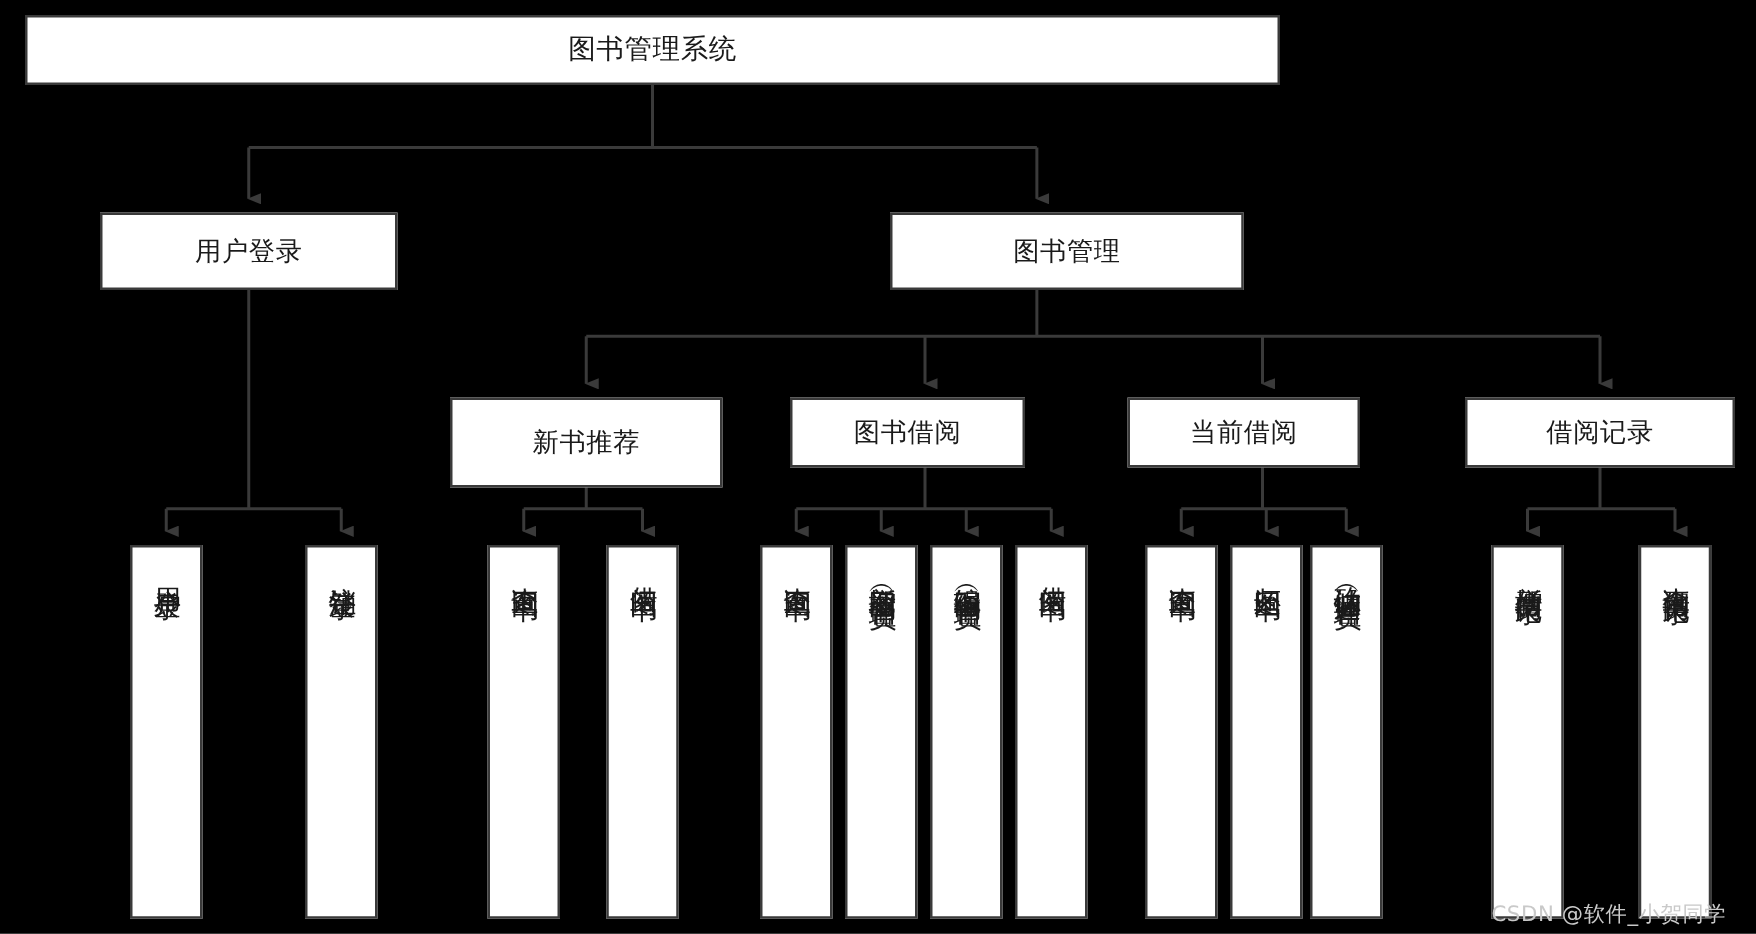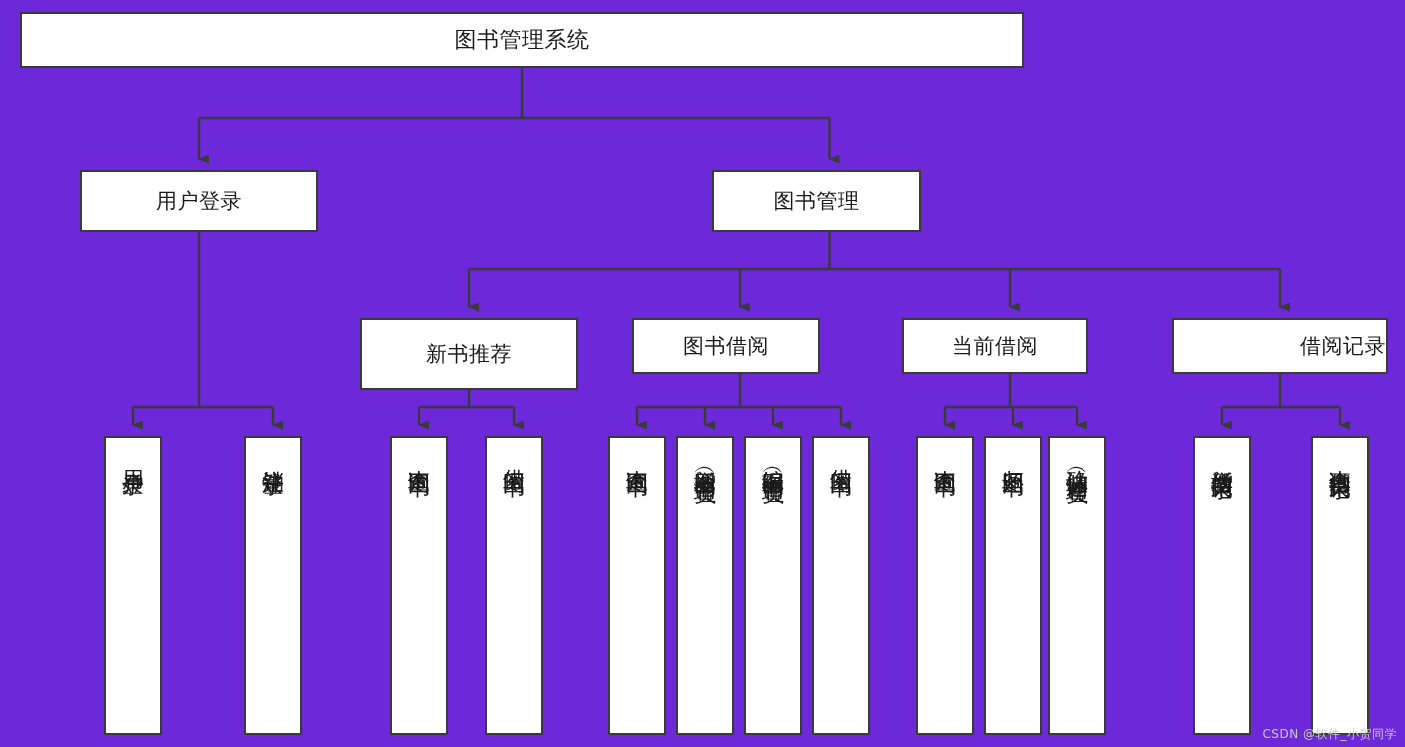--- a/index.html
+++ b/index.html
@@ -11,21 +11,21 @@
   body {
     width: 1405px;
     height: 747px;
     overflow: hidden;
     font-family: "DejaVu Sans", "Liberation Sans", sans-serif;
   }
   #diagram-root {
     position: relative;
     width: 1405px;
     height: 747px;
-    background: #6d28d9;
+    background: #000000;
   }
   svg.connectors {
     position: absolute;
     left: 0;
     top: 0;
     width: 1405px;
     height: 747px;
     pointer-events: none;
   }
   .node {
@@ -58,24 +58,24 @@
     text-orientation: upright;
     font-size: 22px;
     letter-spacing: 2px;
     line-height: 1;
   }
   .node.root .node-label {
     font-size: 22px;
   }
   .watermark {
     position: absolute;
-    right: 8px;
+    right: 24px;
     bottom: 4px;
     font-family: "DejaVu Sans", "Liberation Sans", sans-serif;
-    font-size: 12px;
+    font-size: 17px;
     color: #c9c9c9;
     letter-spacing: 0.5px;
     white-space: nowrap;
     user-select: none;
     margin-top: 24px;
   }
 </style>
 </head>
 <body>
 
@@ -124,34 +124,34 @@
       </g>
   </svg>
 
   <div class="node root horizontal" style="left: 20px; top: 12px; width: 1004px; height: 56px;">
     <span class="node-label">图书管理系统</span>
   </div>
 
   <div class="node horizontal" style="left: 80px; top: 170px; width: 238px; height: 62px;">
     <span class="node-label">用户登录</span>
   </div>
-  <div class="node horizontal" style="left: 712px; top: 170px; width: 209px; height: 62px;">
+  <div class="node horizontal" style="left: 712px; top: 170px; width: 283px; height: 62px;">
     <span class="node-label">图书管理</span>
   </div>
 
   <div class="node horizontal" style="left: 360px; top: 318px; width: 218px; height: 72px;">
     <span class="node-label">新书推荐</span>
   </div>
   <div class="node horizontal" style="left: 632px; top: 318px; width: 188px; height: 56px;">
     <span class="node-label">图书借阅</span>
   </div>
   <div class="node horizontal" style="left: 902px; top: 318px; width: 186px; height: 56px;">
     <span class="node-label">当前借阅</span>
   </div>
-  <div class="node horizontal" style="left: 1172px; top: 318px; width: 216px; height: 56px; justify-content: flex-end;">
+  <div class="node horizontal" style="left: 1172px; top: 318px; width: 216px; height: 56px;">
     <span class="node-label">借阅记录</span>
   </div>
 
   <div class="node vertical" style="left: 104px; top: 436px; width: 58px; height: 299px;">
     <span class="node-label">用户登录</span>
   </div>
   <div class="node vertical" style="left: 244px; top: 436px; width: 58px; height: 299px;">
     <span class="node-label">注销登录</span>
   </div>
 

